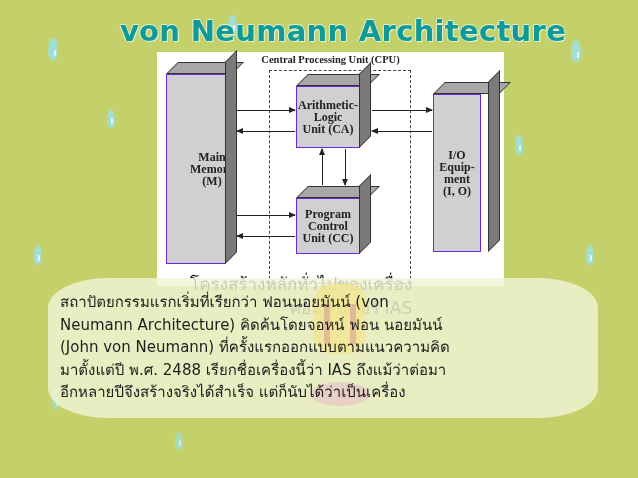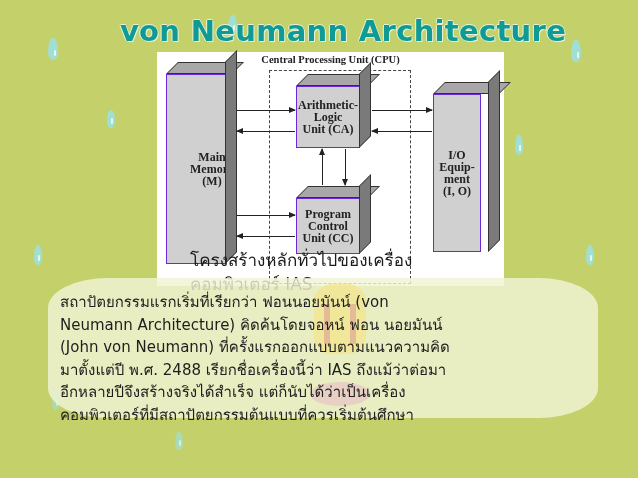--- a/index.html
+++ b/index.html
@@ -87,34 +87,33 @@
 
   <div class="arrow r" style="left:80px;top:58px;width:58px;"></div>
   <div class="arrow l" style="left:80px;top:79px;width:58px;"></div>
   <div class="arrow r" style="left:80px;top:163px;width:58px;"></div>
   <div class="arrow l" style="left:80px;top:184px;width:58px;"></div>
   <div class="arrow r" style="left:215px;top:58px;width:60px;"></div>
   <div class="arrow l" style="left:215px;top:79px;width:60px;"></div>
   <div class="varrow u" style="left:165px;top:97px;height:36px;"></div>
   <div class="varrow d" style="left:188px;top:97px;height:36px;"></div>
 
-  <div class="caption" style="left:33px;top:196px;">
+  <div class="caption" style="left:33px;top:220px;text-align:right;">
     <div>โครงสร้างหลักทั่วไปของเครื่อง</div>
     <div>คอมพิวเตอร์ IAS</div>
   </div>
 </div>
 
 <div class="panel"></div>
 <svg class="cartoon" viewBox="0 0 80 140">
   <rect x="14" y="0" width="52" height="70" rx="18" fill="#f4e48a" opacity=".7"></rect>
   <rect x="24" y="20" width="6" height="40" fill="#d89090" opacity=".5"></rect>
   <rect x="50" y="20" width="6" height="40" fill="#d89090" opacity=".5"></rect>
   <ellipse cx="40" cy="110" rx="30" ry="12" fill="#e8b8c8" opacity=".55"></ellipse>
 </svg>
 
 <div class="body-text">
   <div>สถาปัตยกรรมแรกเริ่มที่เรียกว่า ฟอนนอยมันน์ (von</div>
   <div>Neumann Architecture) คิดค้นโดยจอหน์ ฟอน นอยมันน์</div>
   <div>(John von Neumann) ที่ครั้งแรกออกแบบตามแนวความคิด</div>
   <div>มาตั้งแต่ปี พ.ศ. 2488 เรียกชื่อเครื่องนี้ว่า IAS ถึงแม้ว่าต่อมา</div>
   <div>อีกหลายปีจึงสร้างจริงได้สำเร็จ แต่ก็นับได้ว่าเป็นเครื่อง</div>
-  <div>คอมพิวเตอร์ที่มีสถาปัตยกรรมต้นแบบที่ควรเริ่มต้นศึกษา</div>
 </div>
 
 </body></html>

